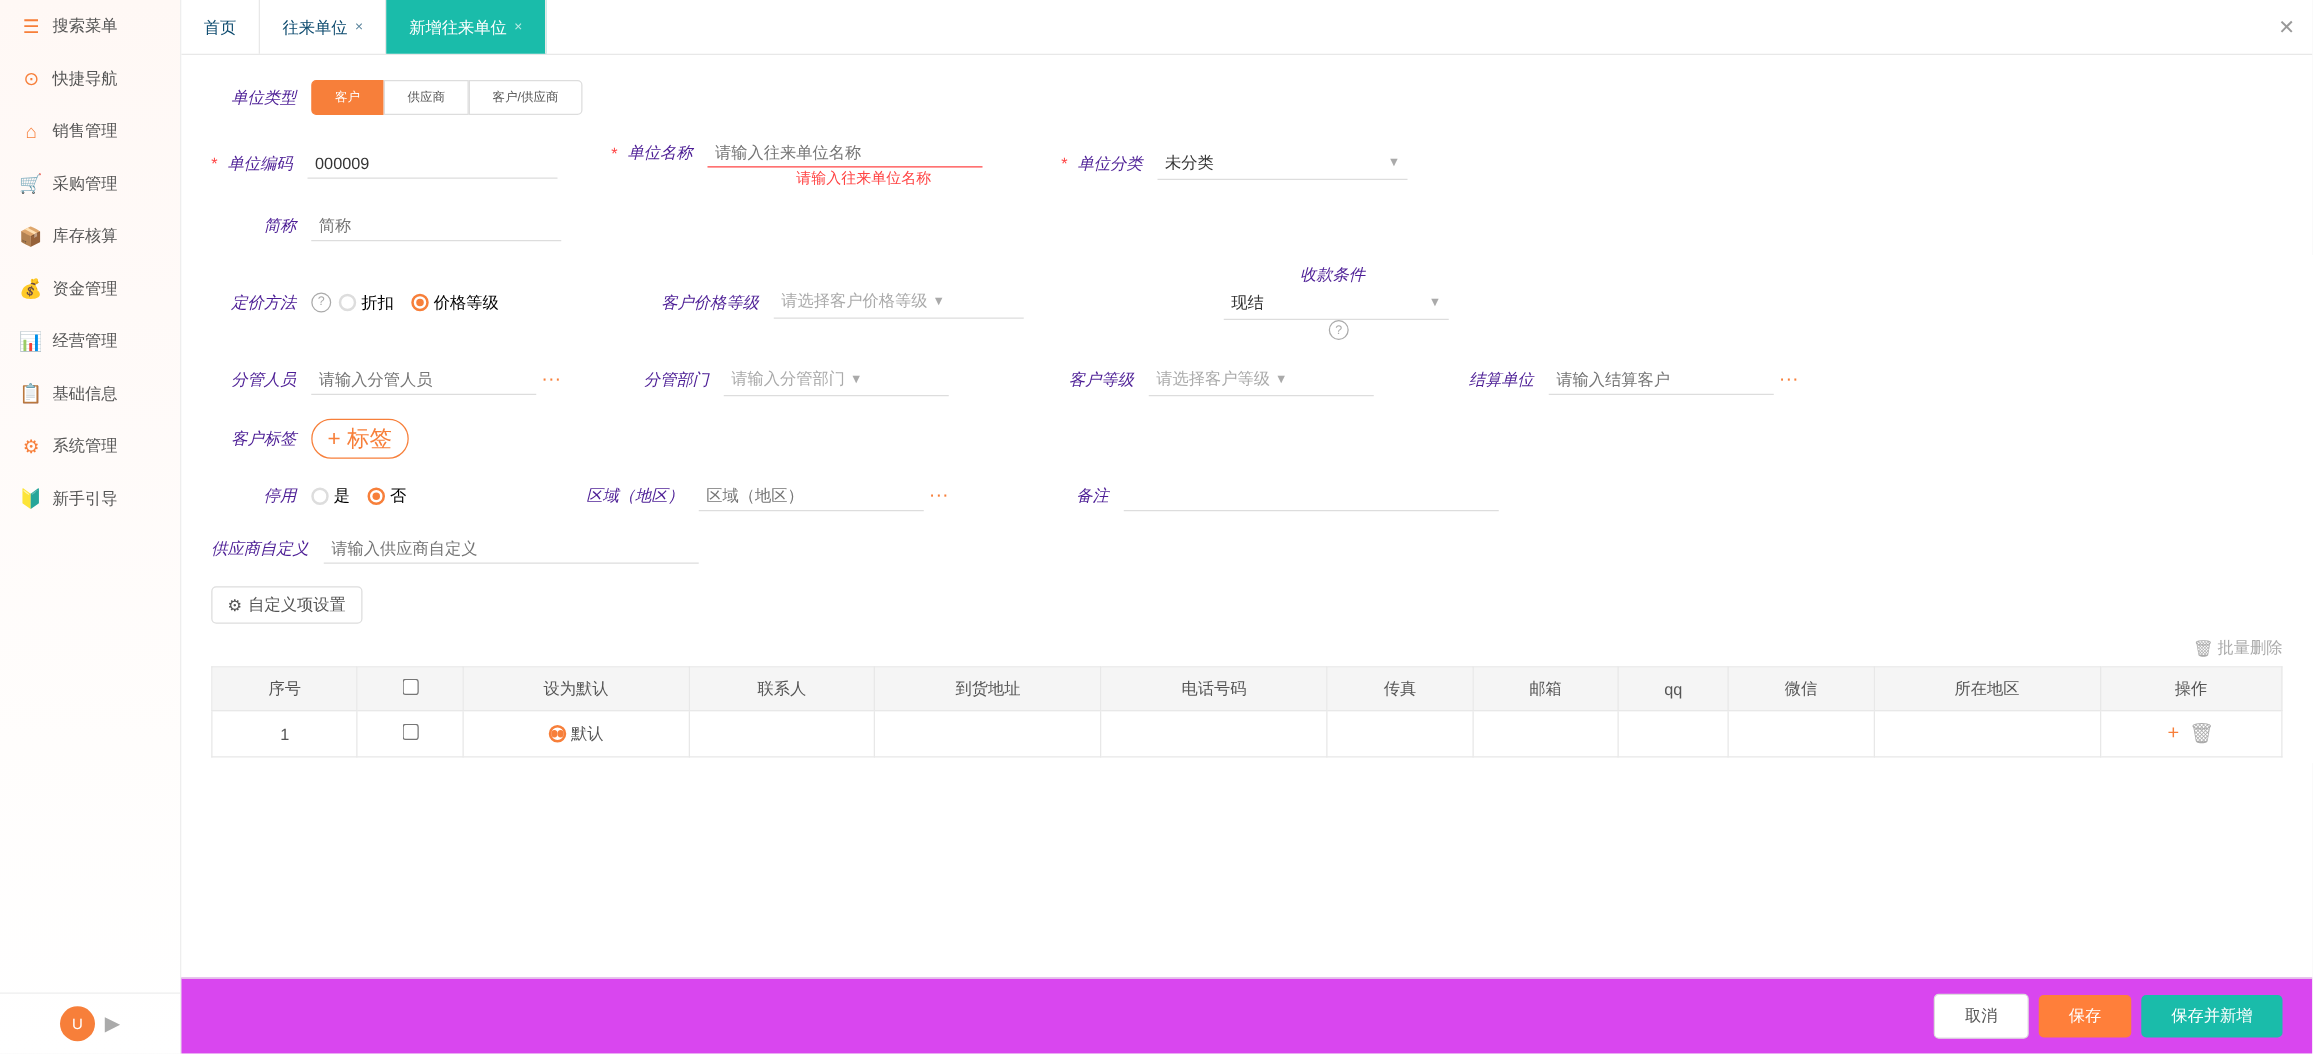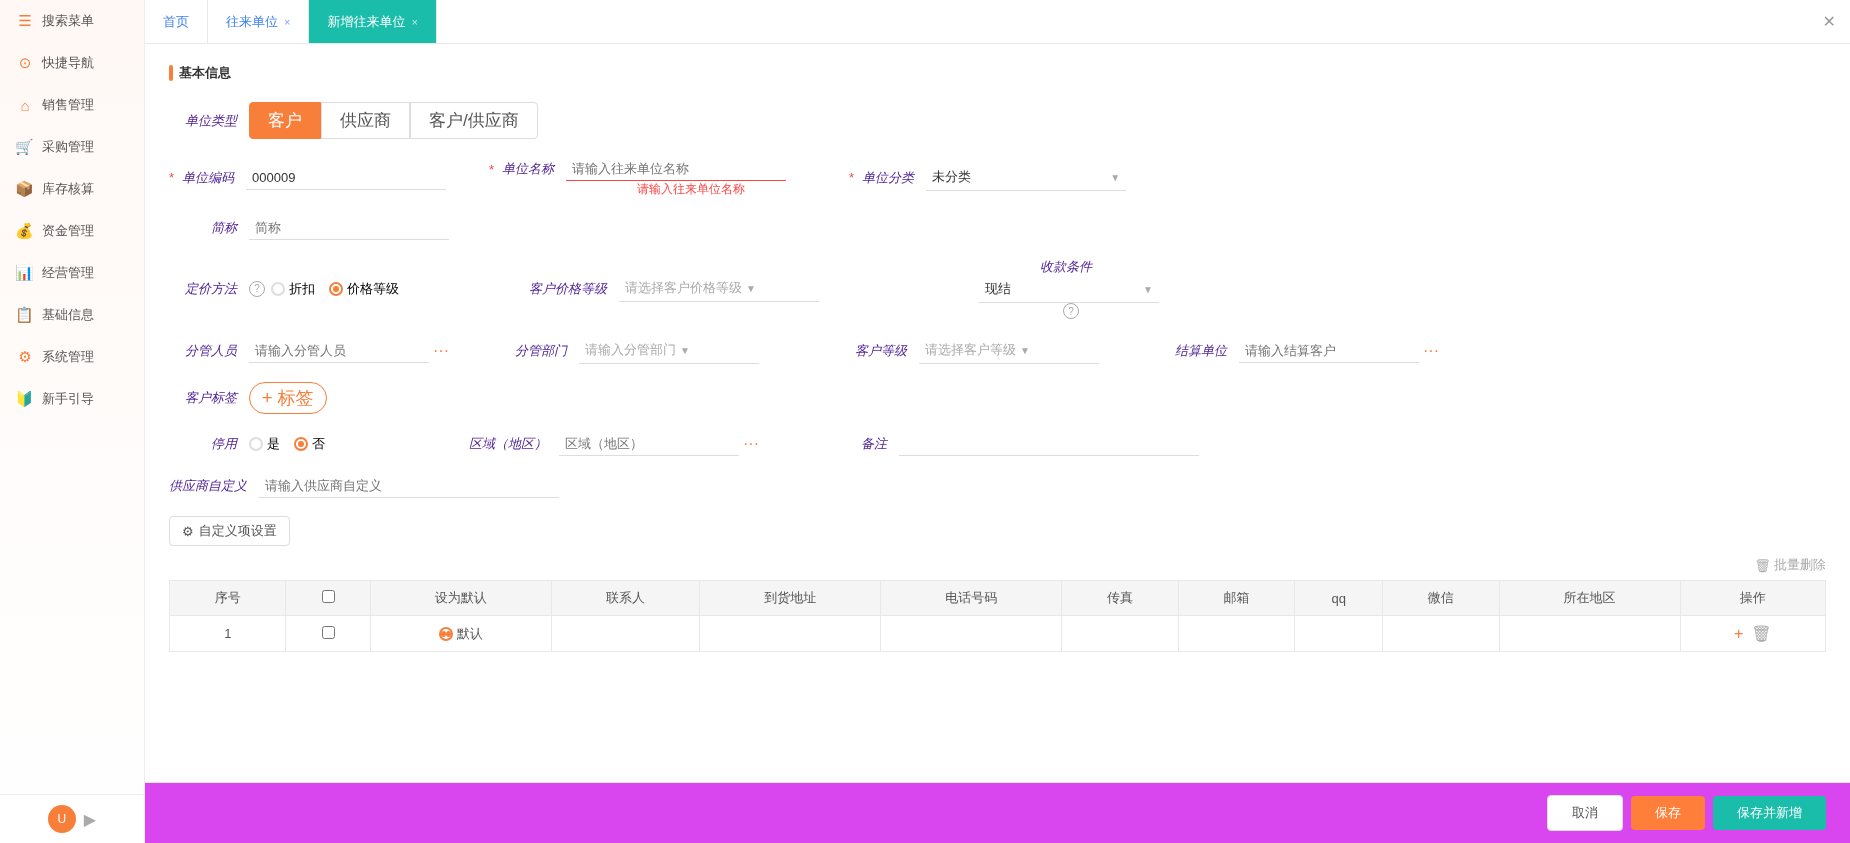--- a/index.html
+++ b/index.html
@@ -55,21 +55,21 @@
       flex-shrink: 0;
     }
     .tab {
       display: flex;
       align-items: center;
       gap: 6px;
       padding: 0 18px;
       height: 100%;
       cursor: pointer;
       font-size: 13px;
-      color: #3b82f6;
+      color: #0c4a6e;
       border-right: 1px solid #e8e8e8;
       position: relative;
     }
     .tab.active {
       background: #1abcaa;
       color: white;
     }
     .tab .close-btn {
       font-size: 11px;
       color: inherit;
@@ -131,21 +131,21 @@
     .unit-type-group {
       display: flex;
       gap: 0;
     }
     .unit-type-btn {
       padding: 6px 18px;
       border: 1px solid #ddd;
       cursor: pointer;
       background: #fff;
       color: #555;
-      font-size: 17px;
+      font-size: 10px;
     }
     .unit-type-btn.active {
       background: #f77f3a;
       color: white;
       border-color: #f77f3a;
     }
     .unit-type-btn:first-child { border-radius: 4px 0 0 4px; }
     .unit-type-btn:last-child { border-radius: 0 4px 4px 0; }
 
     .form-input {
@@ -347,24 +347,20 @@
         <div class="tab active">
           <span>新增往来单位</span>
           <span class="close-btn">×</span>
         </div>
       </div>
     <div class="tabs-close-all">✕</div>
   </div>
 
   <div class="content-area">
 
-    <div class="section-title">
-      <div class="icon-bar"></div>
-      <span>基本信息</span>
-    </div>
 
     <div class="form-row">
       <div class="form-label">单位类型</div>
       <div class="unit-type-group">
         <button class="unit-type-btn active">客户</button>
         <button class="unit-type-btn">供应商</button>
         <button class="unit-type-btn">客户/供应商</button>
       </div>
     </div>
 

